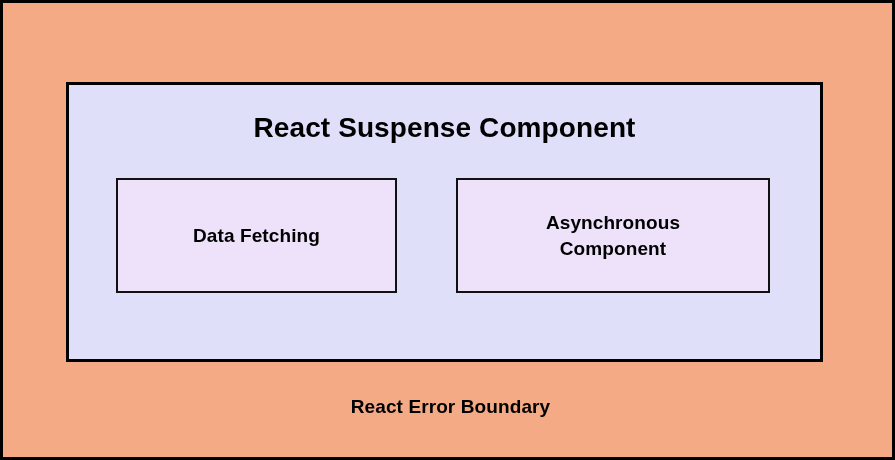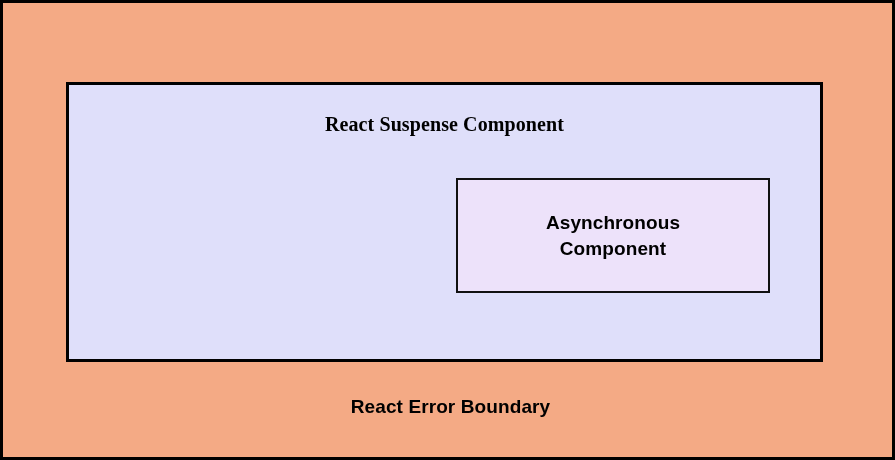--- a/index.html
+++ b/index.html
@@ -42,26 +42,25 @@
     background: #dfdffa;
     border: 3px solid #000000;
   }
 
   .suspense-title {
     position: absolute;
     left: 0;
     top: 28px;
     width: 100%;
     text-align: center;
-    font-size: 20px;
+    font-size: 28px;
     font-weight: bold;
     color: #000000;
     letter-spacing: 0.1px;
     line-height: 1.1;
-    font-family: Liberation Serif, serif;
   }
 
   
   .sub-box {
     position: absolute;
     box-sizing: border-box;
     background: #ede2fa;
     border: 2px solid #111111;
     display: flex;
     align-items: center;
@@ -110,20 +109,23 @@
 <body>
 
 <div class="canvas">
 
   <div class="error-boundary">
 
     <div class="suspense-box">
 
       <div class="suspense-title">React Suspense Component</div>
 
+      <div class="sub-box sub-box-data-fetching">
+        <span class="sub-box-label">Data Fetching</span>
+      </div>
 
       <div class="sub-box sub-box-async-components">
         <span class="sub-box-label">Asynchronous
 Component</span>
       </div>
 
     </div>
 
     <div class="boundary-label">React Error Boundary</div>
 

